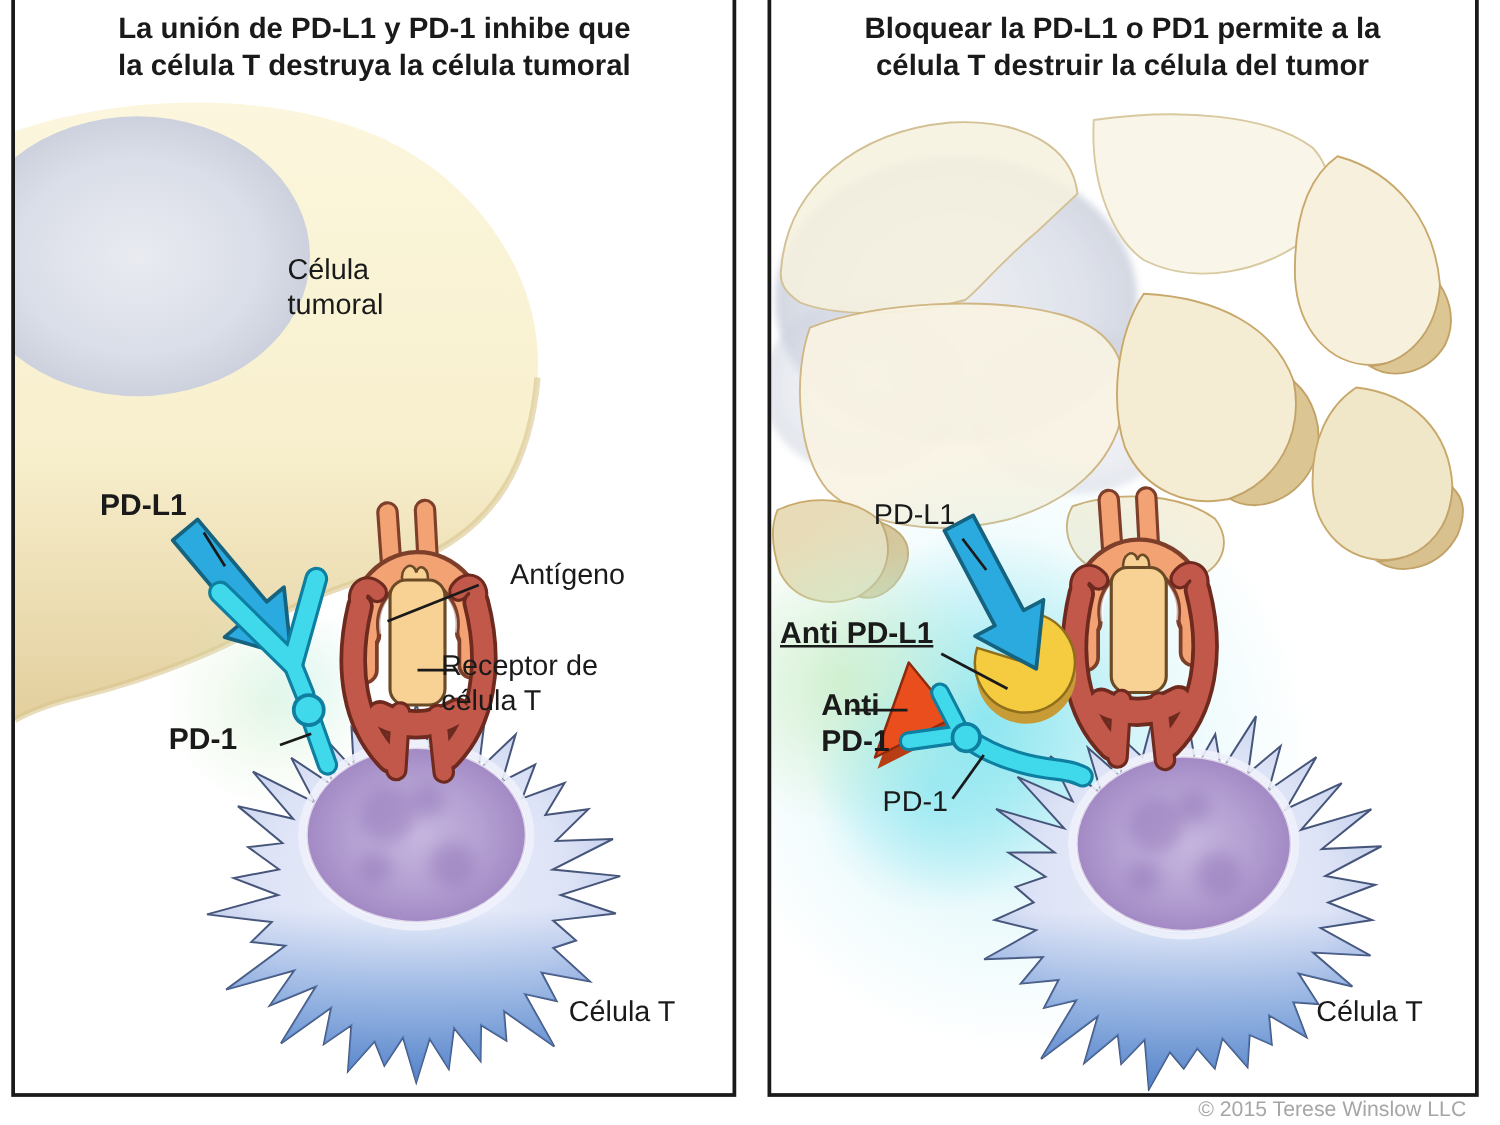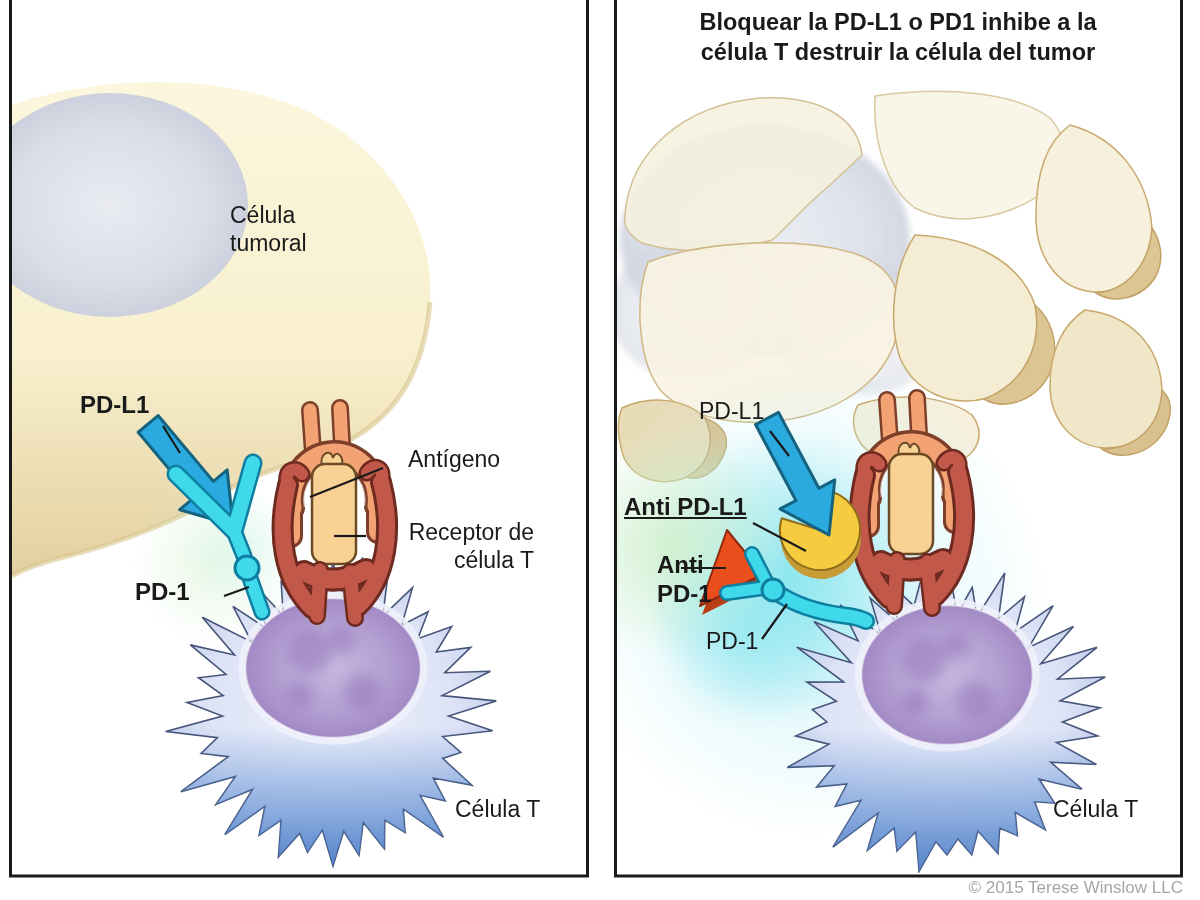--- a/index.html
+++ b/index.html
@@ -7,30 +7,30 @@
           font-family:"Liberation Sans",sans-serif;color:var(--c-ink,#1a1a1a);}
   .art{position:absolute;left:0;top:0;}
   .lbl{position:absolute;font-size:23px;line-height:1.2;white-space:pre-line;color:var(--c-ink,#1a1a1a);}
   .bold{font-weight:bold;font-size:24px;}
   .title{font-weight:bold;font-size:23.5px;line-height:1.27;text-align:center;}
   .tl{left:12px;top:8px;width:575px;}
   .tr{left:617px;top:8px;width:562px;}
   .l-tumor{left:230px;top:202px;width:150px;text-align:left;}
   .l-pdl1{left:80px;top:391px;}
   .l-antigeno{left:408px;top:446px;}
-  .l-receptor{left:366px;top:519px;width:168px;text-align:right;}
+  .l-receptor{left:353px;top:519px;width:168px;text-align:left;}
   .l-pd1{left:135px;top:578px;}
   .l-tcell{left:455px;top:796px;}
   .r-destr{left:762px;top:175px;width:220px;text-align:center;}
   .r-pdl1{left:699px;top:398px;}
   .r-antipdl1{left:624px;top:493px;text-decoration:underline;}
   .r-antipd1{left:624px;top:551px;width:90px;margin-left:33px;}
   .r-pd1{left:706px;top:628px;}
   .r-tcell{left:1053px;top:796px;}
-  .credit{position:absolute;right:17px;top:878px;font-size:17px;color:var(--c-credit_gray,#a6a6a6);}
+  .credit{position:absolute;right:27px;top:878px;font-size:17px;color:var(--c-credit_gray,#a6a6a6);}
 </style>
 </head>
 <body>
 
 <div class="canvas">
 
 <svg class="art" width="1200" height="900" viewBox="0 0 1200 900">
   <defs>
     <linearGradient id="tumorG" x1="0" y1="0" x2="0" y2="1">
       <stop offset="0" stop-color="#fbf6dd"></stop>
@@ -246,21 +246,23 @@
       <line x1="753" y1="523" x2="806" y2="551"></line>
       <line x1="681" y1="568" x2="726" y2="568"></line>
       <line x1="762" y1="639" x2="787" y2="604"></line>
     </g>
   </g>
 
   <rect x="10.5" y="-8" width="577" height="884" fill="none" style="stroke:var(--c-panel_border,#1a1a1a)" stroke-width="3"></rect>
   <rect x="615.5" y="-8" width="566" height="884" fill="none" style="stroke:var(--c-panel_border,#1a1a1a)" stroke-width="3"></rect>
 </svg>
 
-<div class="lbl title tr">Bloquear la PD-L1 o PD1 inhibe a la
+<div class="lbl title tl">La unión de PD-L1 y PD-1 inhibe que
+la célula T destruya la célula tumoral</div>
+<div class="lbl title tr">Bloquear la PD-L1 o PD1 permite a la
 célula T destruir la célula del tumor</div>
 
 <div class="lbl l-tumor">Célula
 tumoral</div>
 <div class="lbl bold l-pdl1">PD-L1</div>
 <div class="lbl l-antigeno">Antígeno</div>
 <div class="lbl l-receptor">Receptor de
 célula T</div>
 <div class="lbl bold l-pd1">PD-1</div>
 <div class="lbl l-tcell">Célula T</div>

